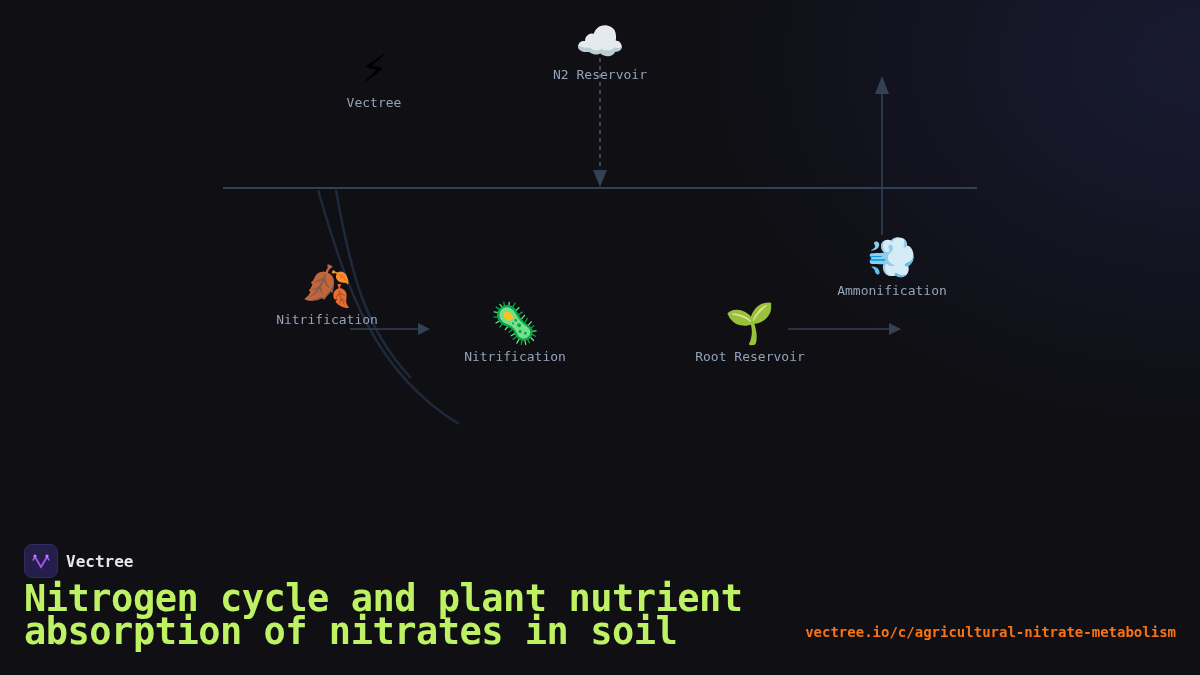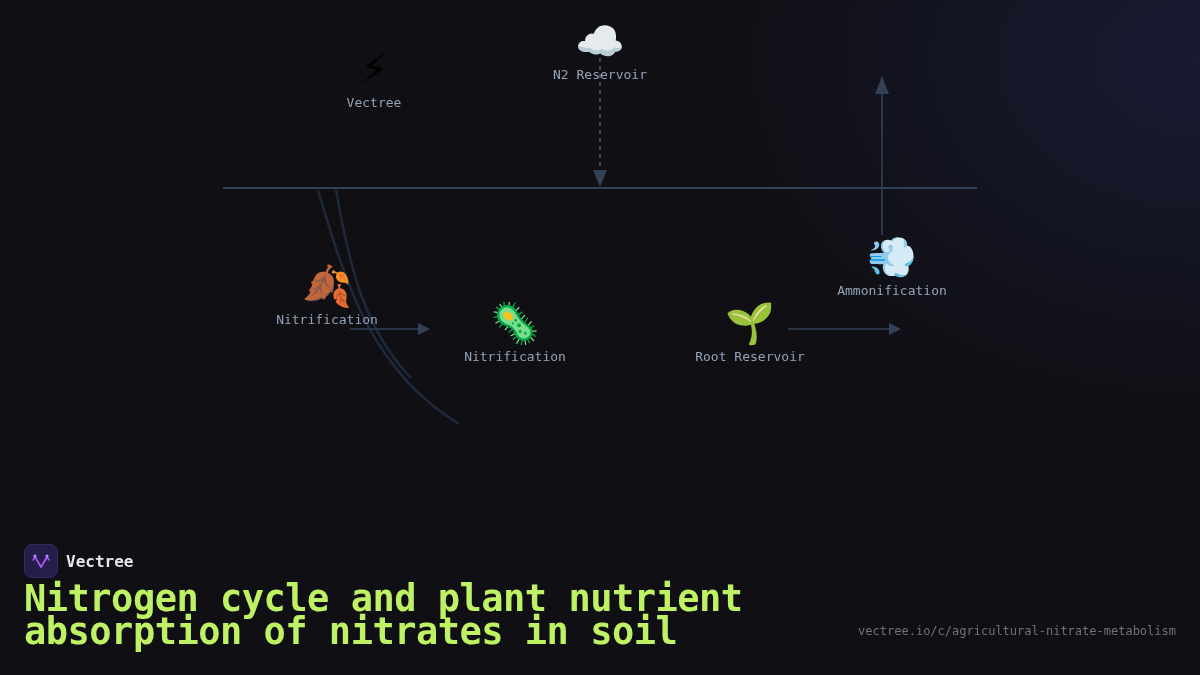--- a/index.html
+++ b/index.html
@@ -39,21 +39,21 @@
     font-family:"DejaVu Sans Mono", monospace; font-weight:bold;
     font-size:16px; color:#e5e7eb;
   }
   .title {
     position:absolute; left:24px; top:582px; width:780px;
     font-family:"DejaVu Sans Mono", monospace; font-weight:bold;
     font-size:37px; line-height:33px; color:#bef264; letter-spacing:-0.5px;
   }
   .url {
     position:absolute; right:24px; top:624px;
-    font-family:"DejaVu Sans Mono", monospace; font-size:12px; color:#737373;
+    font-family:"DejaVu Sans Mono", monospace; font-size:14px; color:#f97316;font-weight:bold;
   }
 </style>
 </head>
 <body>
 
 <div class="bg-glow"></div>
 
 <svg class="diagram" width="1200" height="675">
   <defs>
     <marker id="arrow" markerWidth="12" markerHeight="12" refX="10" refY="6" orient="auto" markerUnits="userSpaceOnUse">

